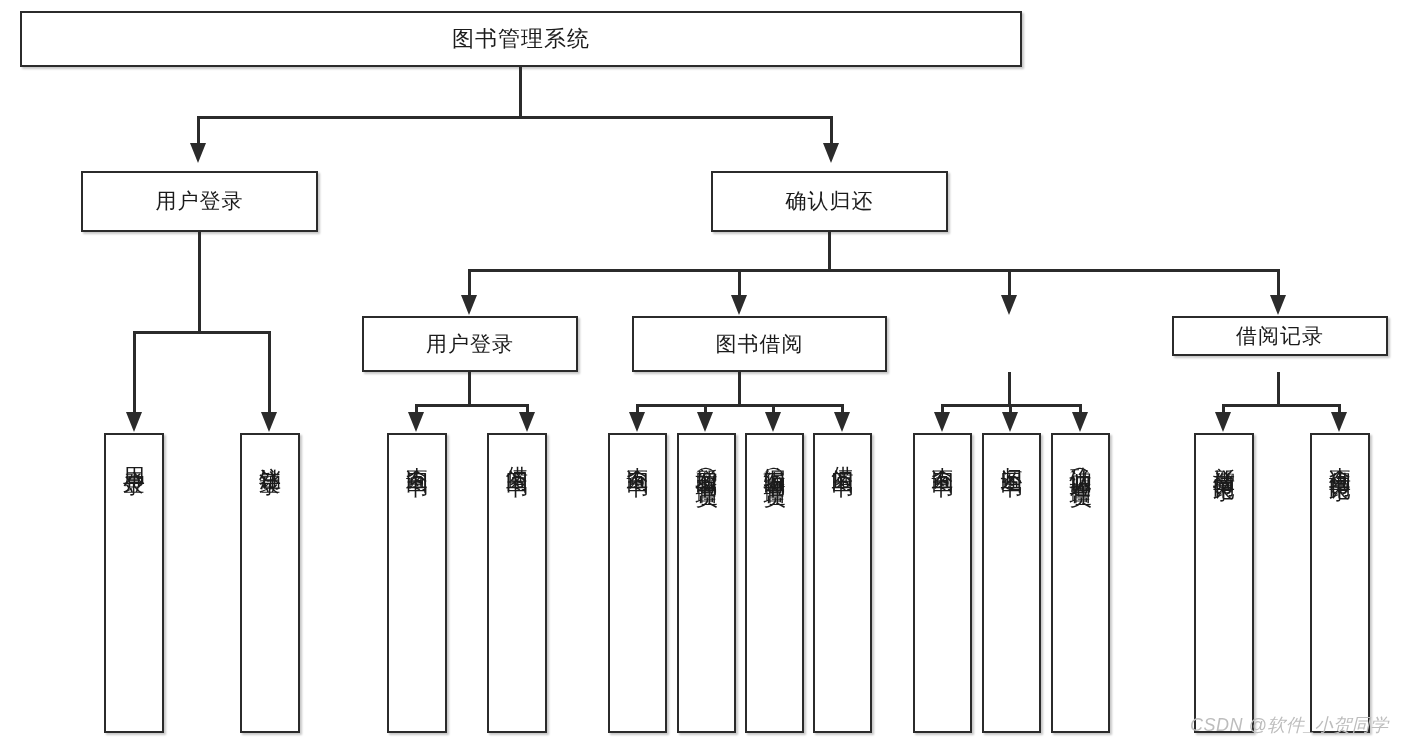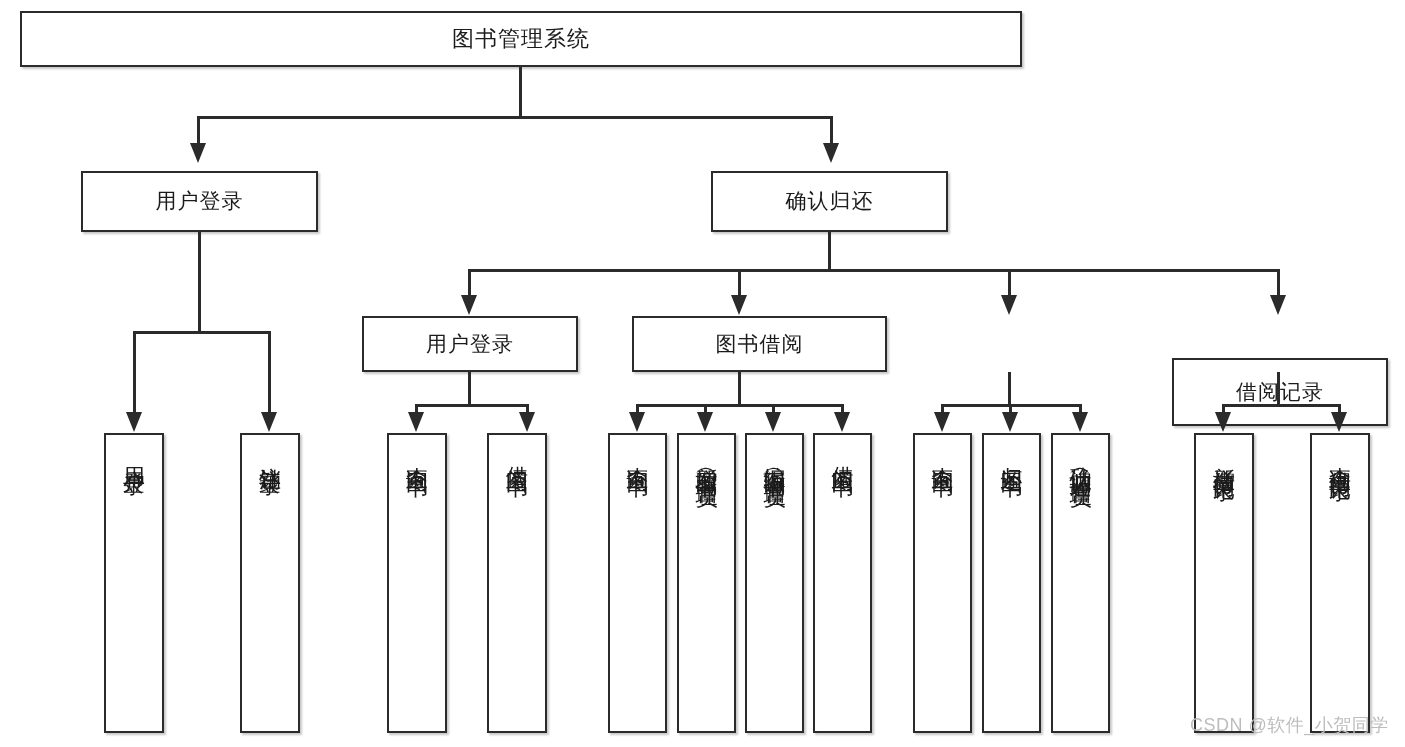--- a/index.html
+++ b/index.html
@@ -122,21 +122,21 @@
   <div class="arrow" style="left:1001px; top:295px;"></div>
   <div class="ln vline" style="left:1277px; top:269px; width:3px; height:28px;"></div>
   <div class="arrow" style="left:1270px; top:295px;"></div>
 
   <div class="node h" style="left:362px; top:316px; width:216px; height:56px;">
     <span class="node-label">用户登录</span>
   </div>
   <div class="node h" style="left:632px; top:316px; width:255px; height:56px;">
     <span class="node-label">图书借阅</span>
   </div>
-  <div class="node h" style="left:1172px; top:316px; width:216px; height:68px;margin-top:42px;">
+  <div class="node h" style="left:1172px; top:316px; width:216px; height:40px;">
     <span class="node-label">借阅记录</span>
   </div>
 
   <div class="ln vline" style="left:468px; top:372px; width:3px; height:34px;"></div>
   <div class="ln hline" style="left:415px; top:404px; width:114px; height:3px;"></div>
   <div class="ln vline" style="left:415px; top:404px; width:3px; height:14px;"></div>
   <div class="arrow" style="left:408px; top:412px;"></div>
   <div class="ln vline" style="left:526px; top:404px; width:3px; height:14px;"></div>
   <div class="arrow" style="left:519px; top:412px;"></div>
 
@@ -204,15 +204,15 @@
     <span class="node-label">确认归还（管理员）</span>
   </div>
 
   <div class="node v" style="left:1194px; top:433px; width:60px; height:300px;">
     <span class="node-label">新增借阅记录</span>
   </div>
   <div class="node v" style="left:1310px; top:433px; width:60px; height:300px;">
     <span class="node-label">查询借阅记录</span>
   </div>
 
-  <div id="watermark" style="left:1190px; top:713px;">CSDN @软件_小贺同学</div>
+  <div id="watermark" style="left:1190px; top:713px;font-style:italic;">CSDN @软件_小贺同学</div>
 
 </div>
 
 </body></html>

